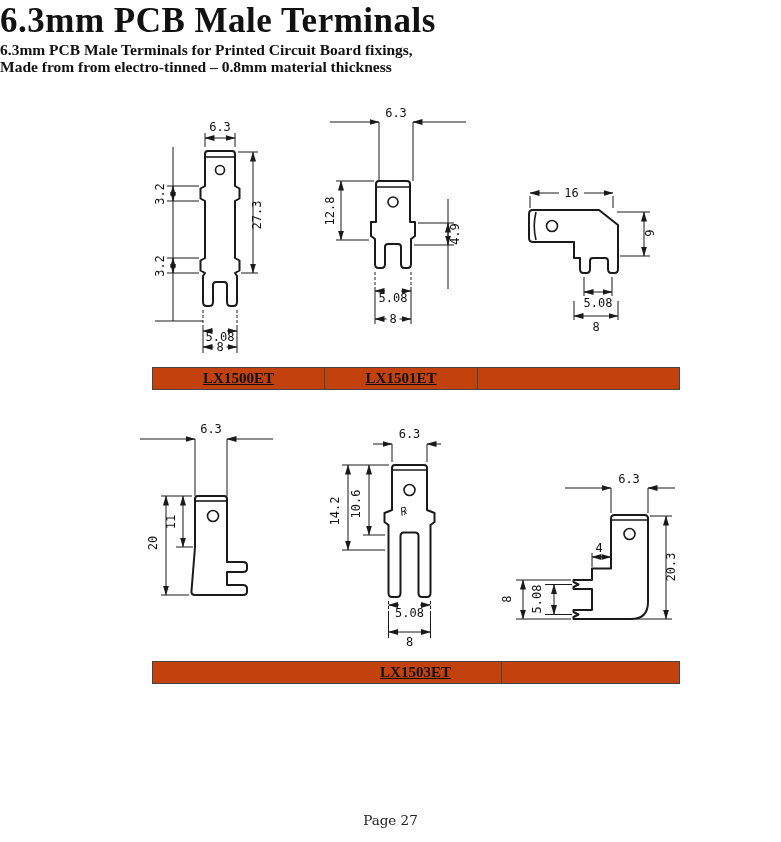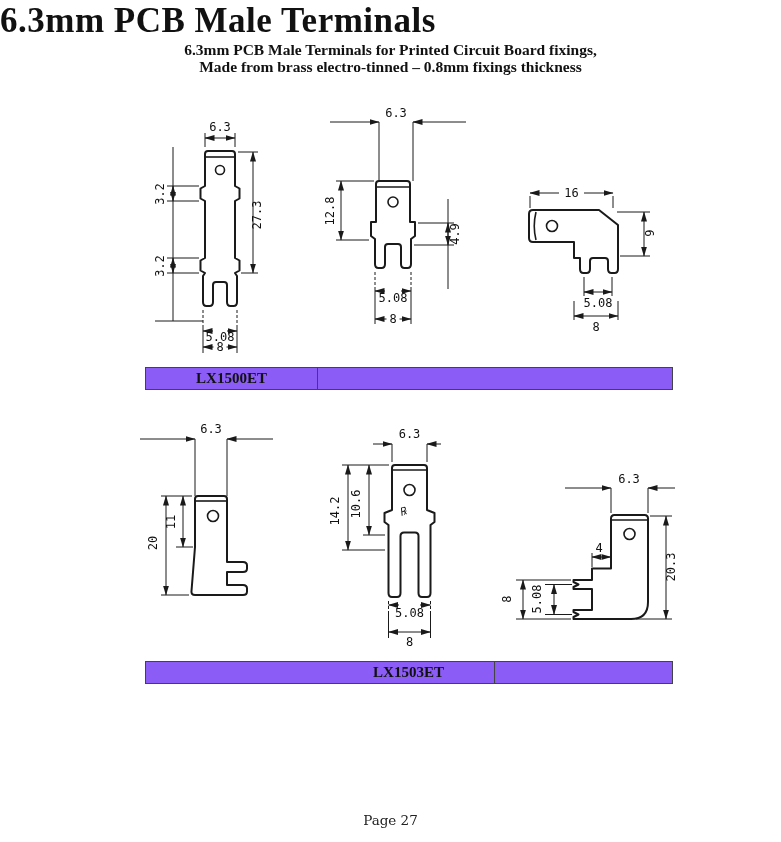--- a/index.html
+++ b/index.html
@@ -1,48 +1,48 @@
 <!DOCTYPE html>
 <html><head>
 <meta charset="utf-8">
 <style>
   html,body{margin:0;padding:0;background:#e8e8e8;}
   .page{position:relative;width:781px;height:842px;background:#ffffff;
         font-family:"Liberation Serif",serif;color:#111;overflow:hidden;}
   .title{position:absolute;top:1px;left:0;right:0;text-align:left;
          font-weight:bold;font-size:35px;letter-spacing:.5px;}
-  .subtitle{position:absolute;top:41px;left:0;right:0;text-align:center;
+  .subtitle{position:absolute;top:41px;left:0;right:0;
             font-weight:bold;font-size:15.5px;line-height:17px;}
   .diag{position:absolute;overflow:visible;}
   .thin line{stroke:#1a1a1a;stroke-width:1;fill:none;}
   .part{stroke:#1a1a1a;stroke-width:2;fill:none;stroke-linejoin:round;}
   .p15{stroke:#1a1a1a;stroke-width:1.6;fill:none;}
   .dt{font:12px "DejaVu Sans Mono",monospace;fill:#111;text-anchor:middle;}
   .mk{font:italic 11px "DejaVu Sans Mono",monospace;fill:#111;text-anchor:middle;}
-  .ptable{position:absolute;left:145px;width:526px;height:21px;
-          border:1px solid #444;display:flex;background:#8b5cf6;}
+  .ptable{position:absolute;left:152px;width:526px;height:21px;
+          border:1px solid #444;display:flex;background:#c2410c;text-decoration:underline;}
   .pcell{display:flex;align-items:center;justify-content:center;
          font-weight:bold;font-size:15px;border-right:1px solid #444;}
   .pcell:nth-child(1){width:171px;}
   .pcell:nth-child(2){width:152px;}
   .pcell:nth-child(3){flex:1;border-right:none;}
   .row1{top:367px;}
   .row2{top:661px;justify-content:center;}
   .footer{position:absolute;top:812px;left:0;right:0;text-align:center;
           font-size:13.5px;font-family:"DejaVu Serif",serif;color:#222;}
 </style>
 </head>
 <body>
 
 <div class="page">
 
   <div class="title">6.3mm PCB Male Terminals</div>
   <div class="subtitle">
     <div>6.3mm PCB Male Terminals for Printed Circuit Board fixings,</div>
-    <div>Made from brass electro-tinned – 0.8mm fixings thickness</div>
+    <div>Made from from electro-tinned – 0.8mm material thickness</div>
   </div>
 
   <svg class="diag" style="left:155px;top:103px" width="130" height="258" viewBox="0 0 130 258">
     <defs>
         <marker id="m0" markerWidth="10" markerHeight="7" refX="9.5" refY="3" orient="auto-start-reverse" markerUnits="userSpaceOnUse">
       <path d="M0,0 L10,3 L0,6 Z" fill="#1a1a1a"></path>
         </marker>
       </defs>
     <g class="thin">
       <line x1="50" y1="44" x2="50" y2="30"></line>
@@ -150,20 +150,21 @@
     <path class="p15" d="M 31,44 Q 27.5,58 31,72"></path>
     <circle class="p15" cx="47" cy="58" r="5.5"></circle>
     <text class="dt" x="66.5" y="29">16</text>
     <text class="dt" transform="rotate(-90 149 65)" x="149" y="65">9</text>
     <text class="dt" x="93" y="139">5.08</text>
     <text class="dt" x="91" y="163">8</text>
   </svg>
 
   <div class="ptable row1">
     <div class="pcell">LX1500ET</div>
+    <div class="pcell">LX1501ET</div>
   </div>
 
   <svg class="diag" style="left:138px;top:412px" width="140" height="250" viewBox="0 0 140 250">
     <defs>
         <marker id="m3" markerWidth="10" markerHeight="7" refX="9.5" refY="3" orient="auto-start-reverse" markerUnits="userSpaceOnUse">
       <path d="M0,0 L10,3 L0,6 Z" fill="#1a1a1a"></path>
         </marker>
       </defs>
     <g class="thin">
       <line x1="2" y1="27" x2="57" y2="27" marker-end="url(#m3)"></line>

